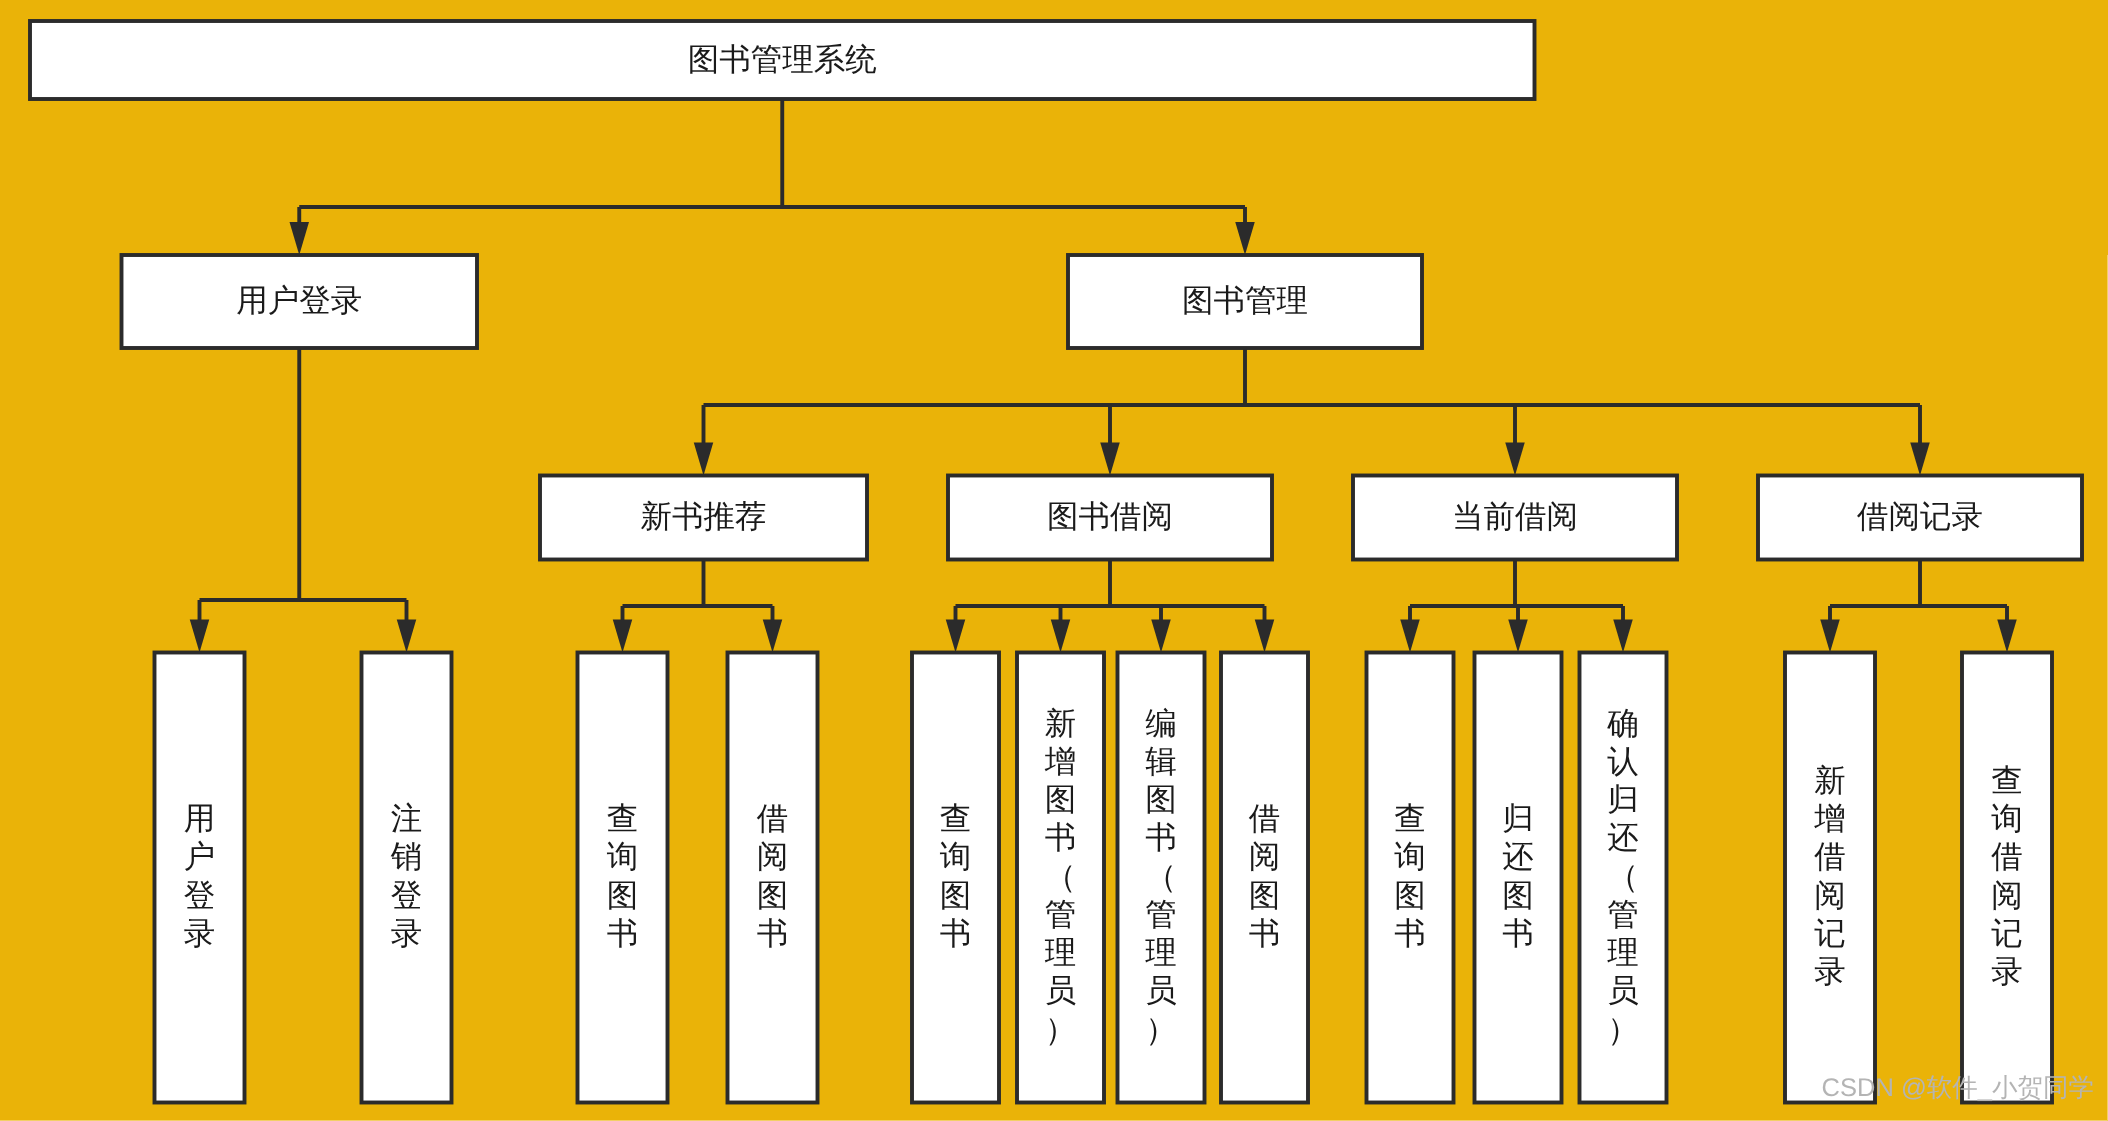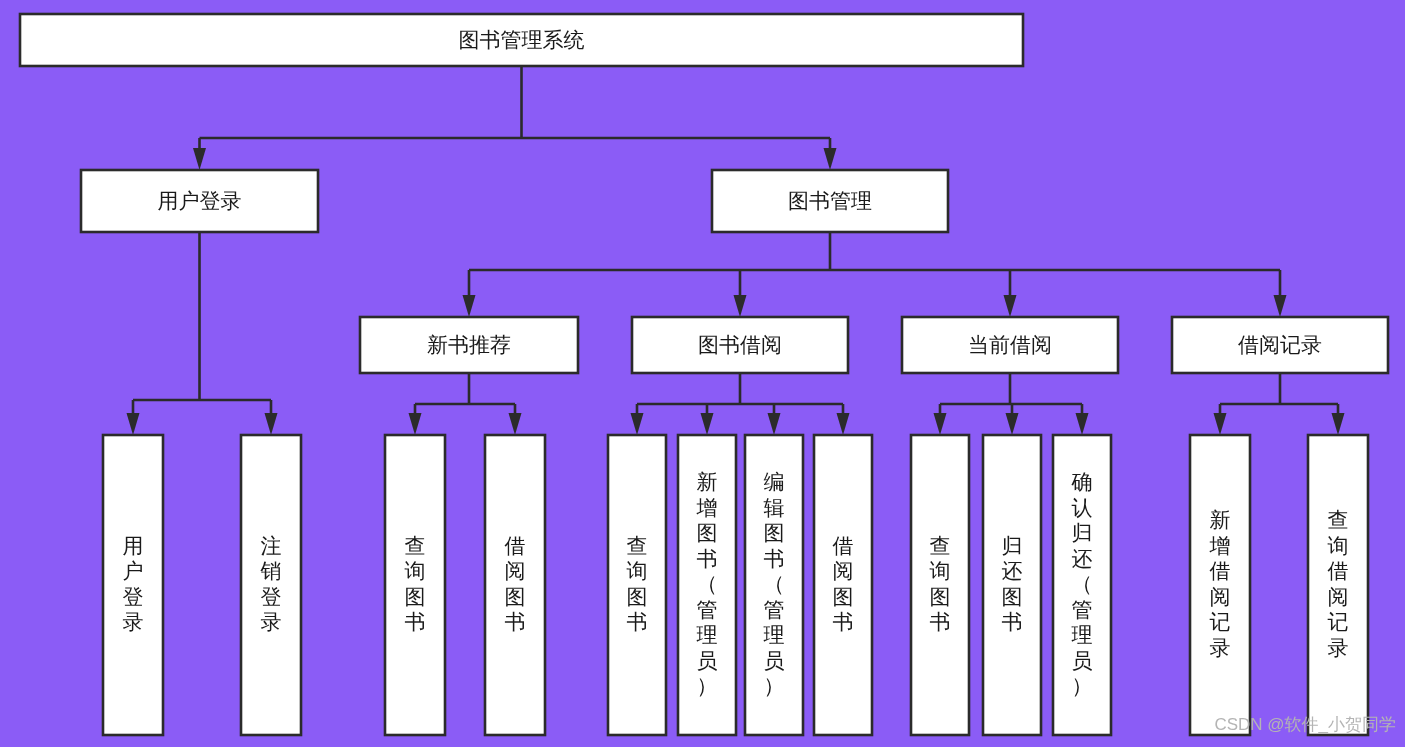--- a/index.html
+++ b/index.html
@@ -12,21 +12,21 @@
     width: 1405px;
     height: 747px;
     font-family: "Liberation Sans", "DejaVu Sans", sans-serif;
     overflow: hidden;
     position: relative;
   }
   #diagram-root {
     position: relative;
     width: 1405px;
     height: 747px;
-    background: #8b5cf6;
+    background: #eab308;
   }
   svg.diagram-canvas {
     position: absolute;
     left: 0;
     top: 0;
     width: 1405px;
     height: 747px;
     display: block;
   }
   .node-rect {

